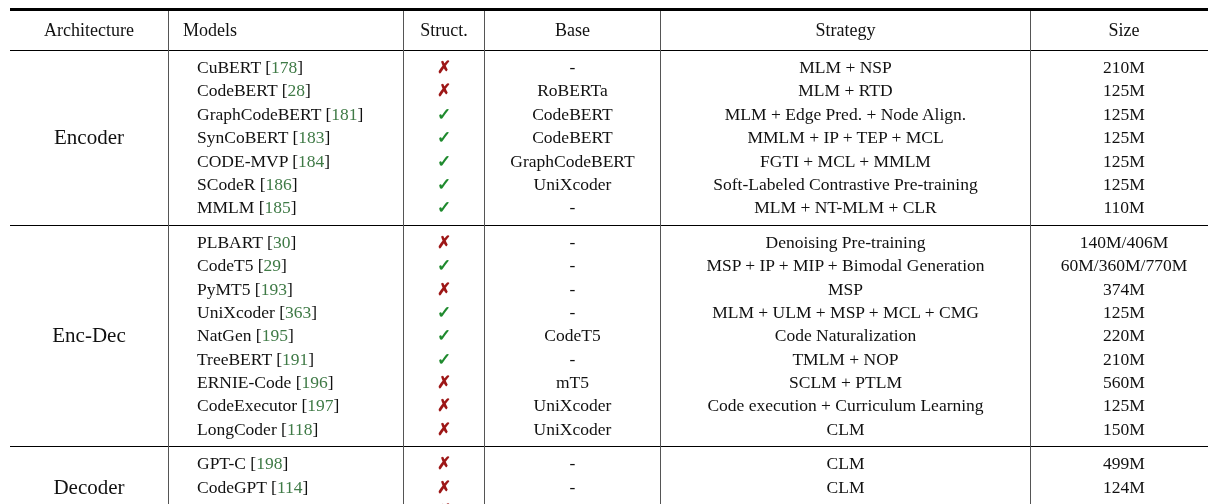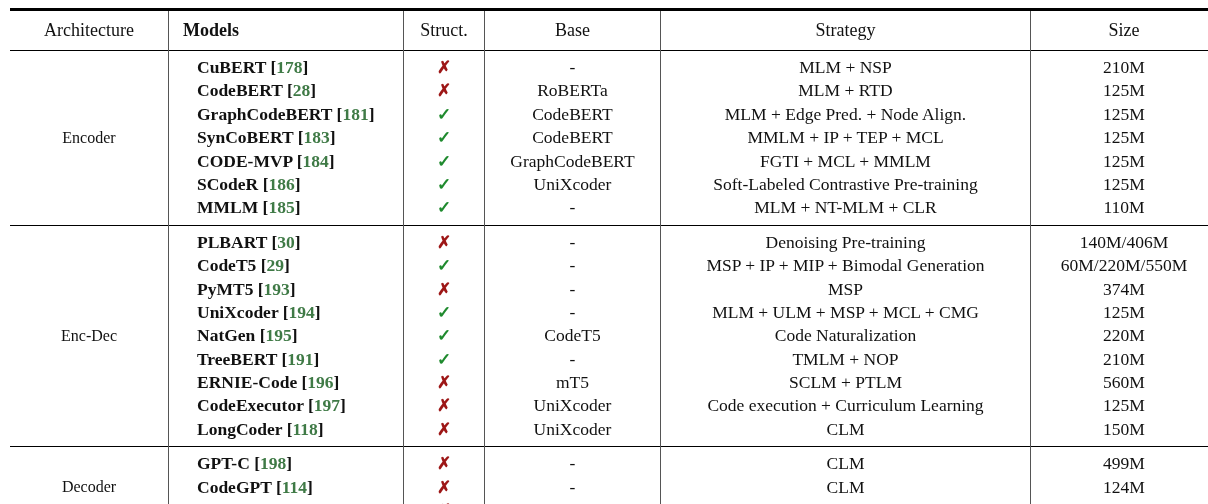--- a/index.html
+++ b/index.html
@@ -44,29 +44,29 @@
   }
   thead th {
     padding: 9px 0 9px 0;
     font-size: 18px;
   }
   
   .vsep {
     border-left: 1.3px solid #555;
   }
   .col-arch   { width: 158px; text-align: center; }
-  .col-models { width: 220px; text-align: left; padding-left: 14px; font-weight: bold; }
+  .col-models { width: 220px; text-align: left; padding-left: 14px; }
   .col-struct { width: 80px;  text-align: center; }
   .col-base   { width: 175px; text-align: center; }
   .col-strat  { width: 369px; }
   .col-size   { width: 186px; text-align: center; }
 
   .block-cell {
     text-align: center;
-    font-size: 16px;
+    font-size: 21px;
   }
   .stack {
     display: flex;
     flex-direction: column;
   }
   .stack.left { align-items: flex-start; padding-left: 14px; }
   .stack.center { align-items: center; }
   .stack .line {
     line-height: 23.4px;
     height: 23.4px;
@@ -165,21 +165,21 @@
             </div>
           </td>
         </tr>
         <tr class="midrule-row">
           <td class="col-arch block-cell">Enc-Dec</td>
           <td class="col-models vsep">
             <div class="stack left pad-block">
               <div class="line"><span>PLBART </span><span>[</span><span class="cite">30</span><span>]</span></div>
               <div class="line"><span>CodeT5 </span><span>[</span><span class="cite">29</span><span>]</span></div>
               <div class="line"><span>PyMT5 </span><span>[</span><span class="cite">193</span><span>]</span></div>
-              <div class="line"><span>UniXcoder </span><span>[</span><span class="cite">194</span><span>]</span></div>
+              <div class="line"><span>UniXcoder </span><span>[</span><span class="cite">363</span><span>]</span></div>
               <div class="line"><span>NatGen </span><span>[</span><span class="cite">195</span><span>]</span></div>
               <div class="line"><span>TreeBERT </span><span>[</span><span class="cite">191</span><span>]</span></div>
               <div class="line"><span>ERNIE-Code </span><span>[</span><span class="cite">196</span><span>]</span></div>
               <div class="line"><span>CodeExecutor </span><span>[</span><span class="cite">197</span><span>]</span></div>
               <div class="line"><span>LongCoder </span><span>[</span><span class="cite">118</span><span>]</span></div>
             </div>
           </td>
           <td class="col-struct vsep">
             <div class="stack center pad-block">
               <div class="line"><span class="mark-no">✗</span></div>
@@ -215,21 +215,21 @@
               <div class="line"><span>Code Naturalization</span></div>
               <div class="line"><span>TMLM + NOP</span></div>
               <div class="line"><span>SCLM + PTLM</span></div>
               <div class="line"><span>Code execution + Curriculum Learning</span></div>
               <div class="line"><span>CLM</span></div>
             </div>
           </td>
           <td class="col-size vsep">
             <div class="stack center pad-block">
               <div class="line"><span>140M/406M</span></div>
-              <div class="line"><span>60M/220M/550M</span></div>
+              <div class="line"><span>60M/360M/770M</span></div>
               <div class="line"><span>374M</span></div>
               <div class="line"><span>125M</span></div>
               <div class="line"><span>220M</span></div>
               <div class="line"><span>210M</span></div>
               <div class="line"><span>560M</span></div>
               <div class="line"><span>125M</span></div>
               <div class="line"><span>150M</span></div>
             </div>
           </td>
         </tr>

